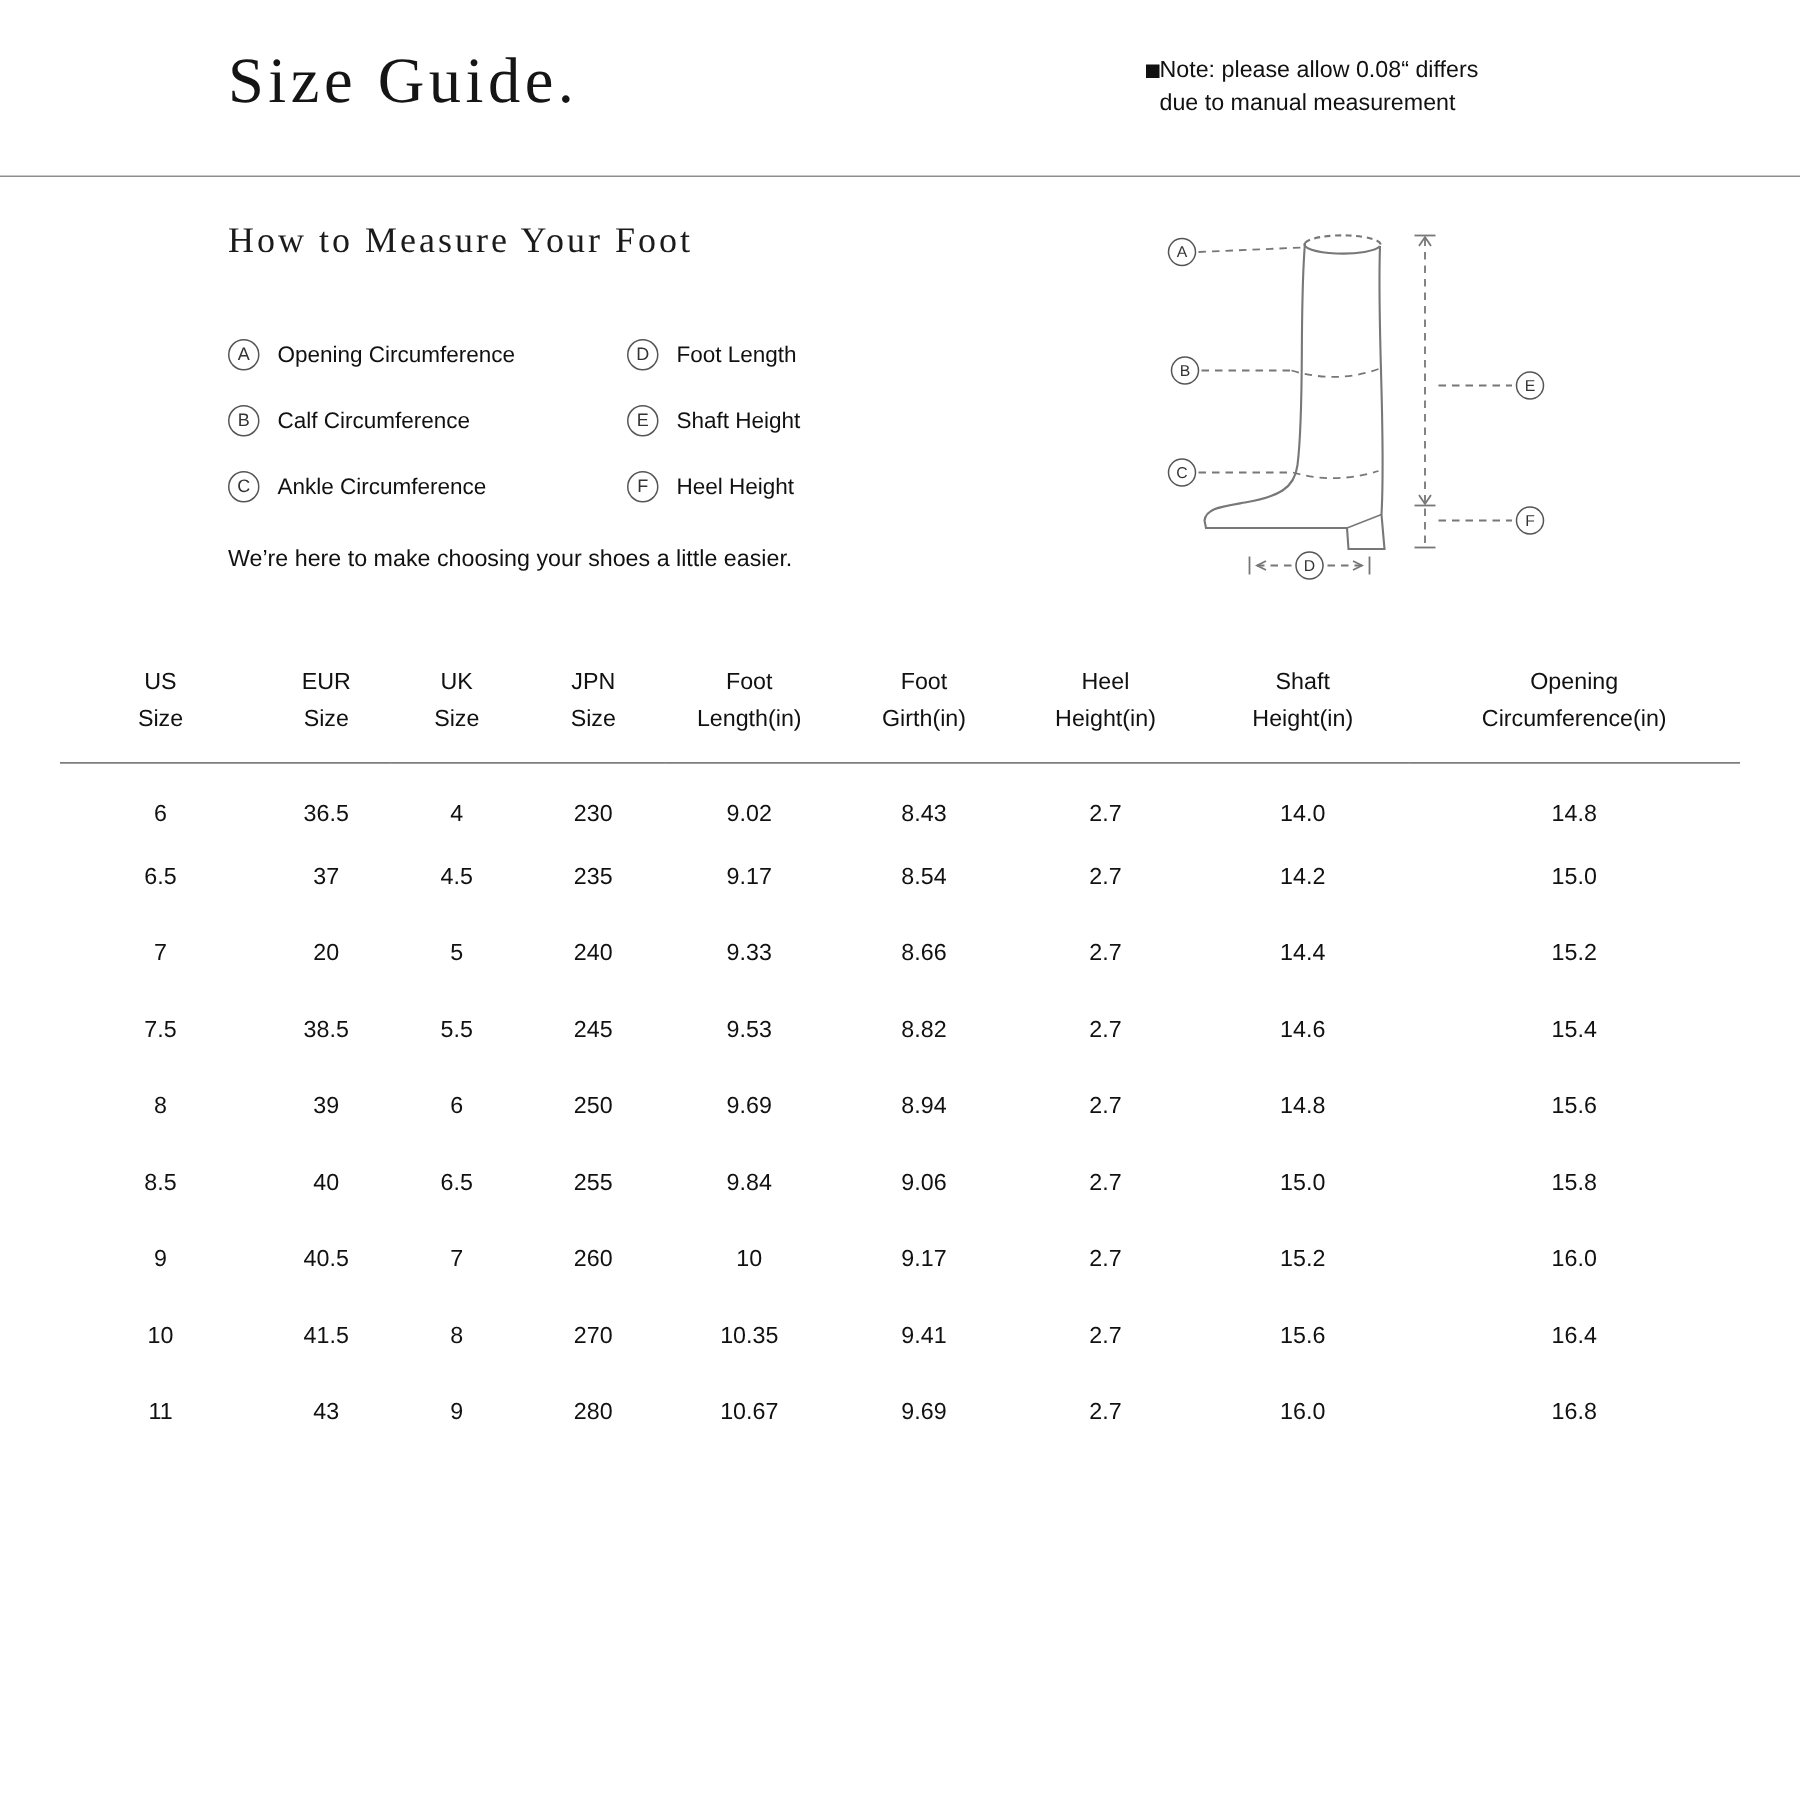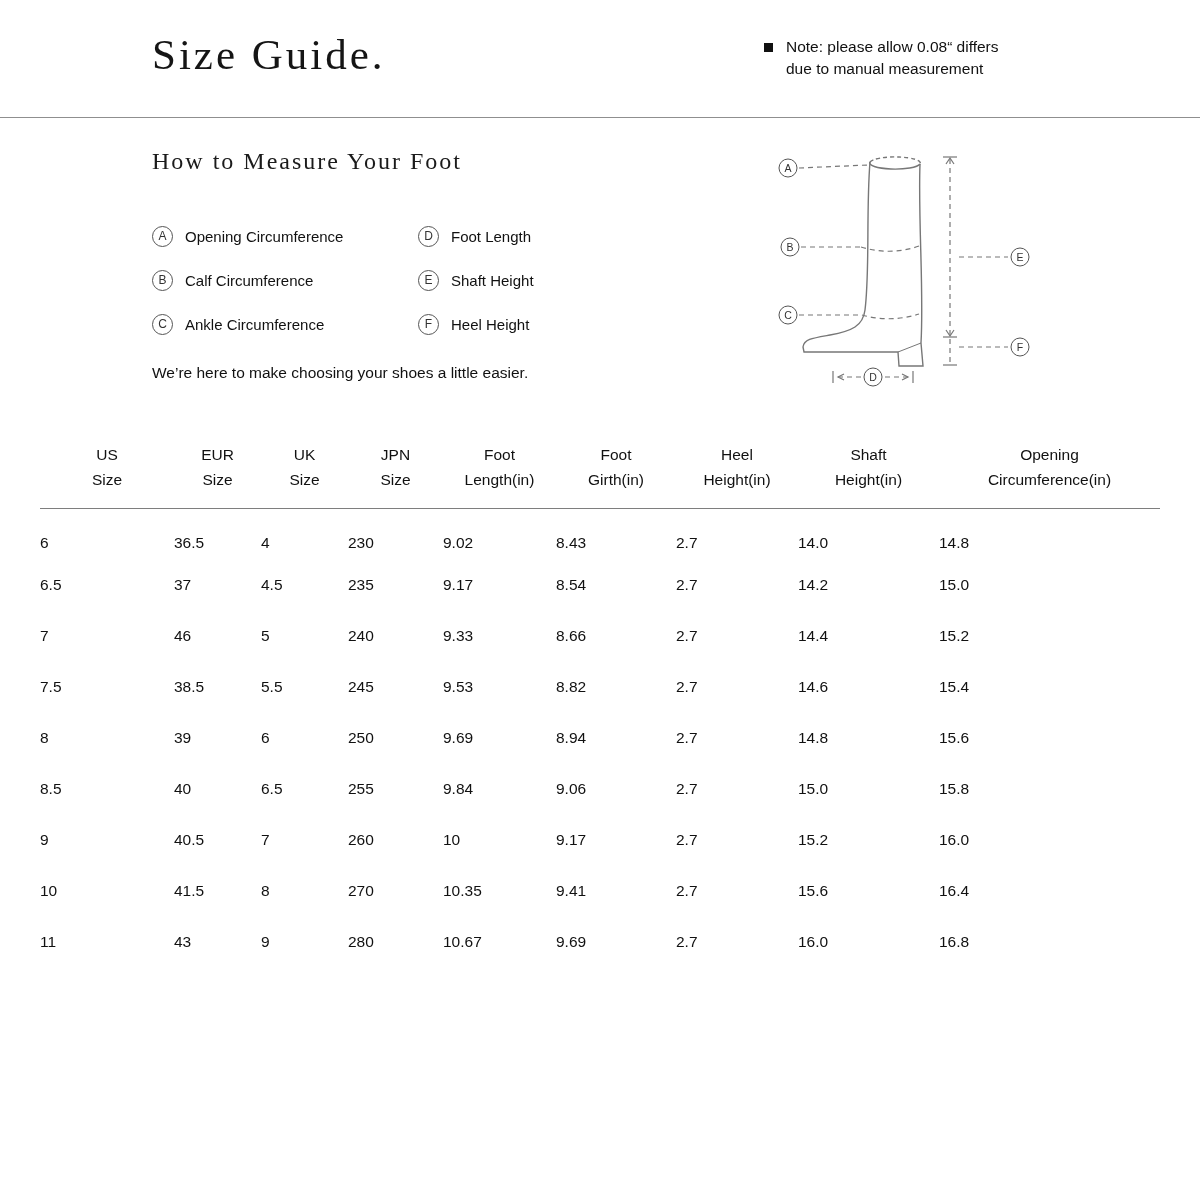--- a/index.html
+++ b/index.html
@@ -24,21 +24,21 @@
     font-size: 43px;
     letter-spacing: 3px;
     color: #151515;
   }
   .note {
     position: absolute;
     left: 764px;
     top: 36px;
     display: flex;
     align-items: flex-start;
-    gap: 13px;
+    gap: 0;
   }
   .note .bullet {
     width: 9px;
     height: 9px;
     background: #111;
     margin-top: 7px;
     flex: 0 0 auto;
   }
   .note-text { font-size: 15.5px; line-height: 22px; color: #111; }
 
@@ -110,20 +110,21 @@
   }
 
   
   .size-table {
     position: absolute;
     left: 40px;
     top: 428px;
     width: 1120px;
     border-collapse: collapse;
     table-layout: fixed;
+    text-align: center;
     font-size: 15.5px;
     color: #111;
   }
   .size-table thead tr { border-bottom: 1px solid #7e7e7e; }
   .size-table th {
     font-weight: 400;
     padding: 14px 0 16px 0;
     line-height: 25px;
     vertical-align: top;
   }
@@ -306,21 +307,21 @@
           <td>4.5</td>
           <td>235</td>
           <td>9.17</td>
           <td>8.54</td>
           <td>2.7</td>
           <td>14.2</td>
           <td>15.0</td>
         </tr>
         <tr>
           <td>7</td>
-          <td>46</td>
+          <td>20</td>
           <td>5</td>
           <td>240</td>
           <td>9.33</td>
           <td>8.66</td>
           <td>2.7</td>
           <td>14.4</td>
           <td>15.2</td>
         </tr>
         <tr>
           <td>7.5</td>

